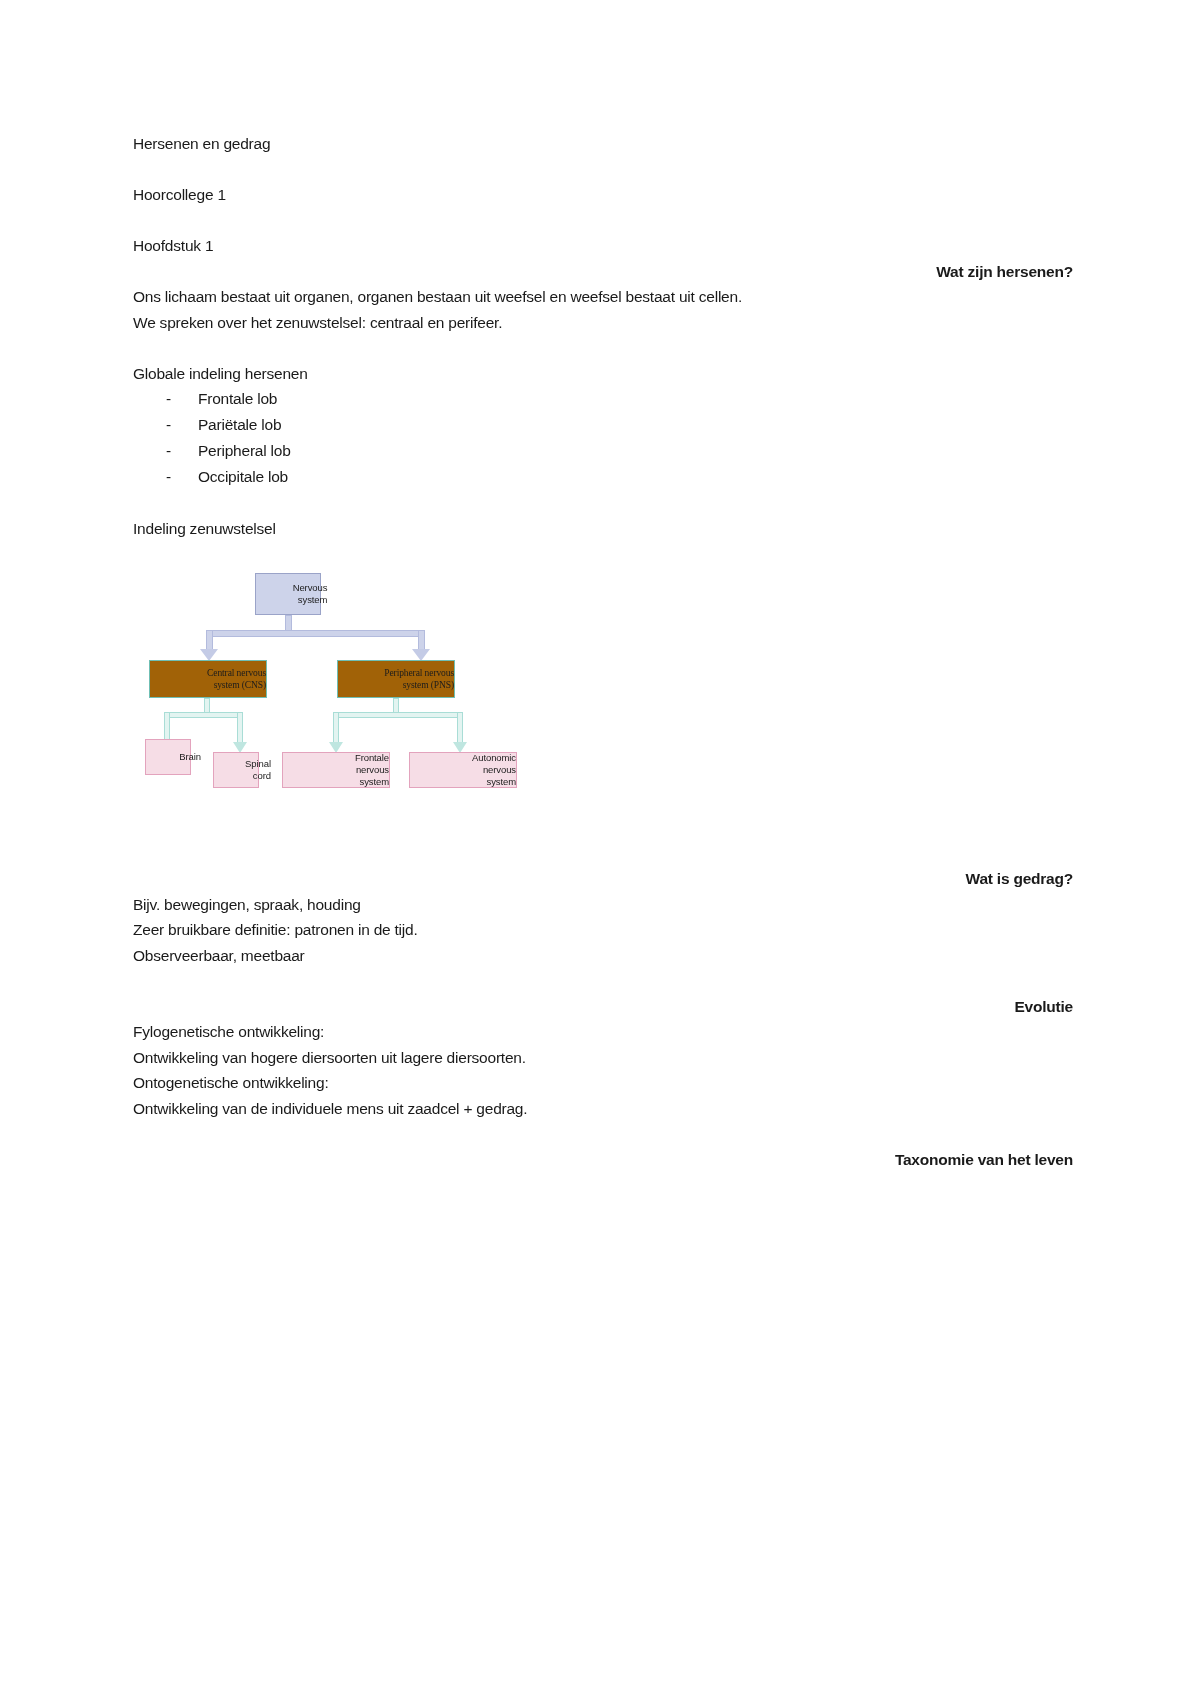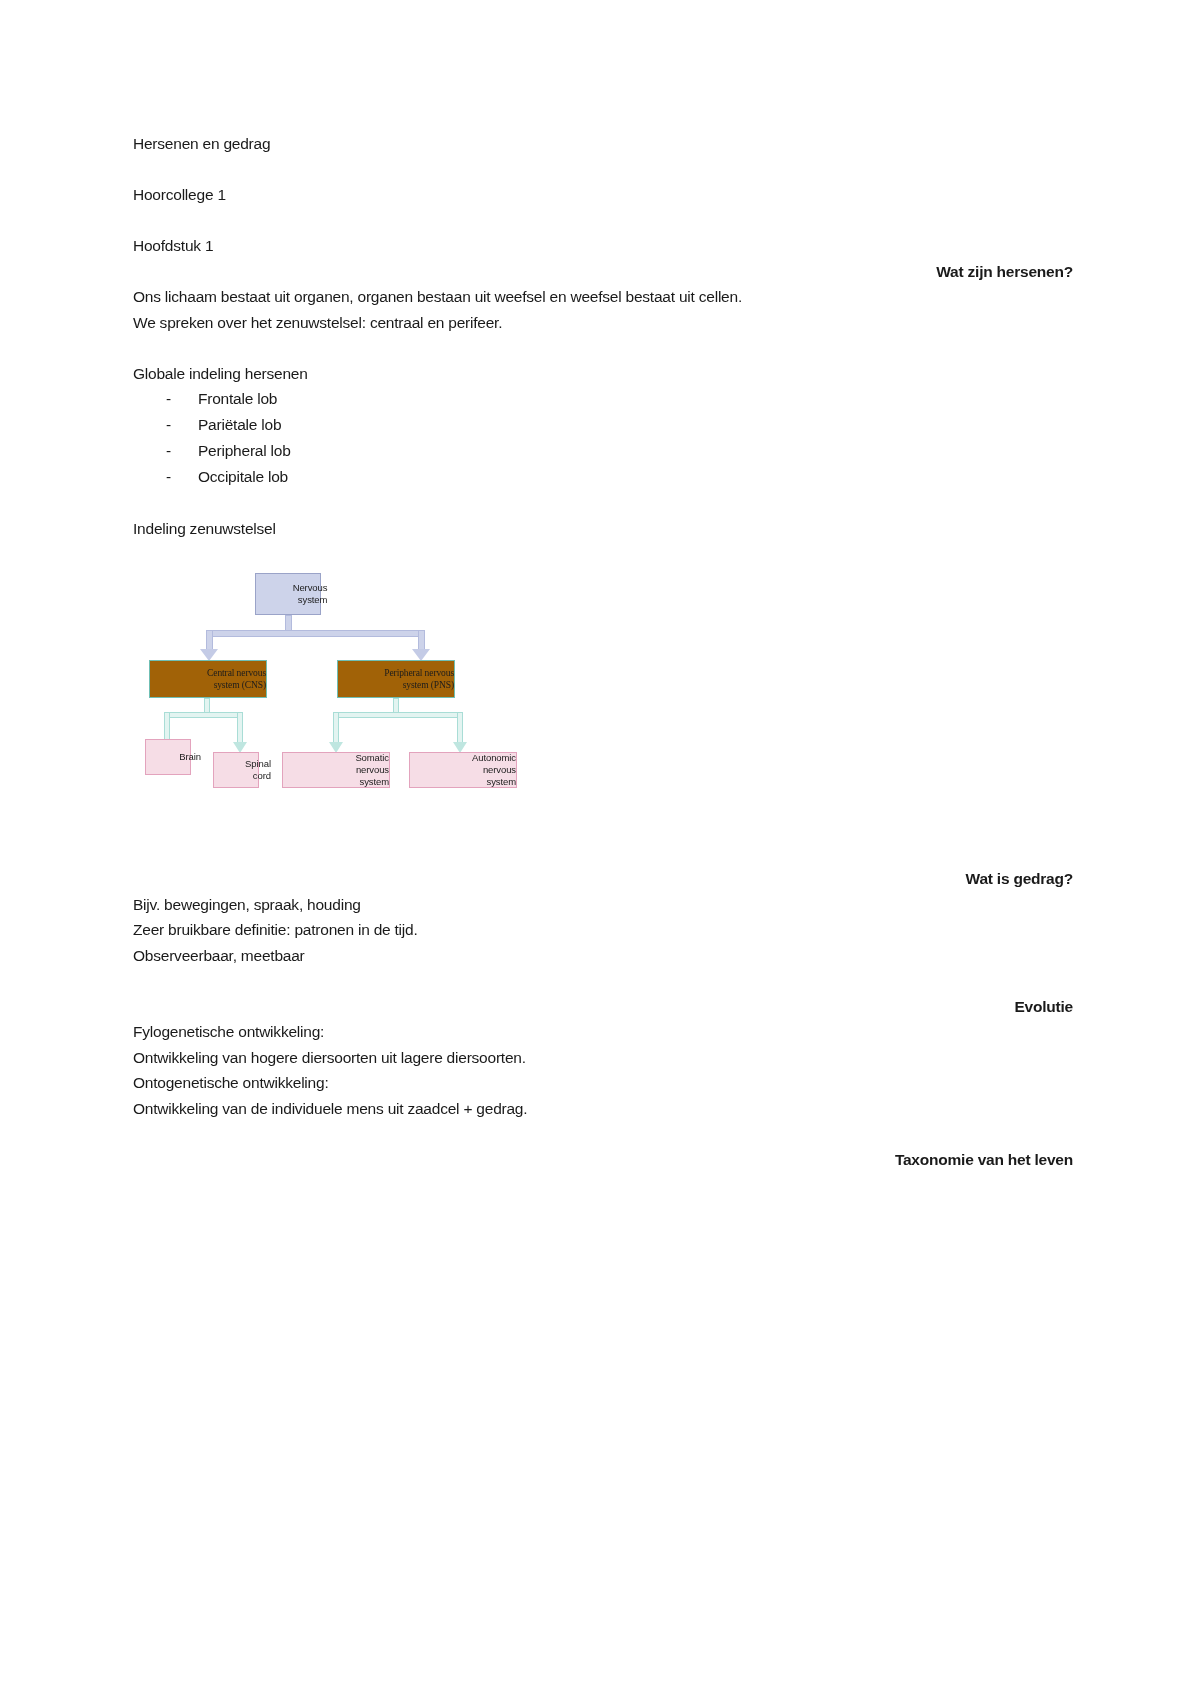--- a/index.html
+++ b/index.html
@@ -185,21 +185,21 @@
 
       <div class="conn c-teal" style="left:256px; top:125px; width:6px; height:17px;"></div>
       <div class="conn c-teal" style="left:196px; top:139px; width:130px; height:6px;"></div>
       <div class="conn c-teal" style="left:196px; top:139px; width:6px; height:32px;"></div>
       <div class="conn c-teal" style="left:320px; top:139px; width:6px; height:32px;"></div>
       <div class="arrow teal" style="left:192px; top:169px;"></div>
       <div class="arrow teal" style="left:316px; top:169px;"></div>
 
       <div class="dbox leaf brain">Brain</div>
       <div class="dbox leaf spinal">Spinal cord</div>
-      <div class="dbox leaf somatic">Somatic nervous system</div>
+      <div class="dbox leaf somatic">Frontale nervous system</div>
       <div class="dbox leaf auto">Autonomic nervous system</div>
     </div>
 
     <div style="height:48px"></div>
 
     <div class="ln b">Wat is gedrag?</div>
     <div class="ln">Bijv. bewegingen, spraak, houding</div>
     <div class="ln">Zeer bruikbare definitie: patronen in de tijd.</div>
     <div class="ln">Observeerbaar, meetbaar</div>
 

